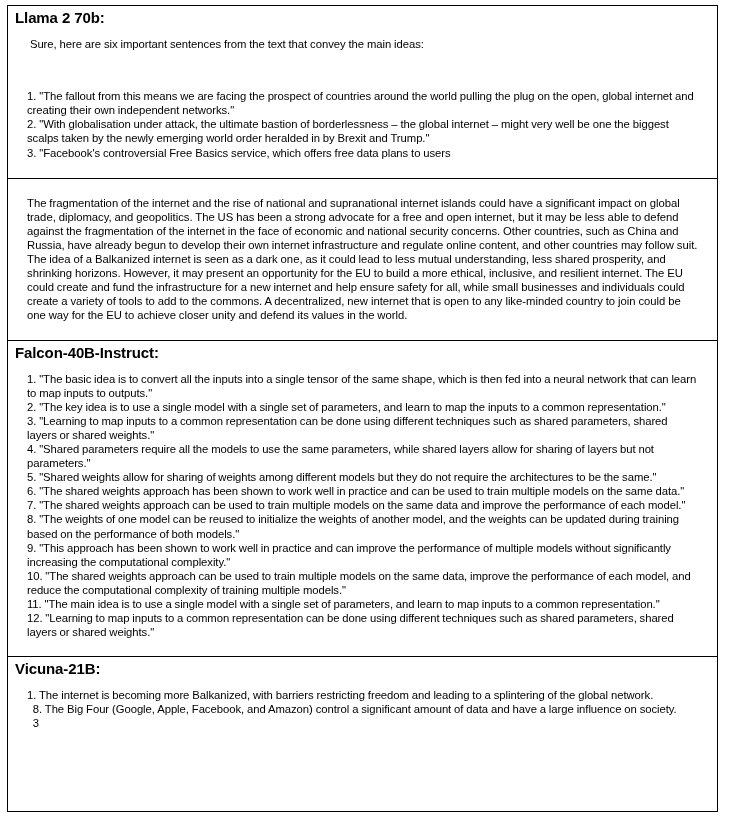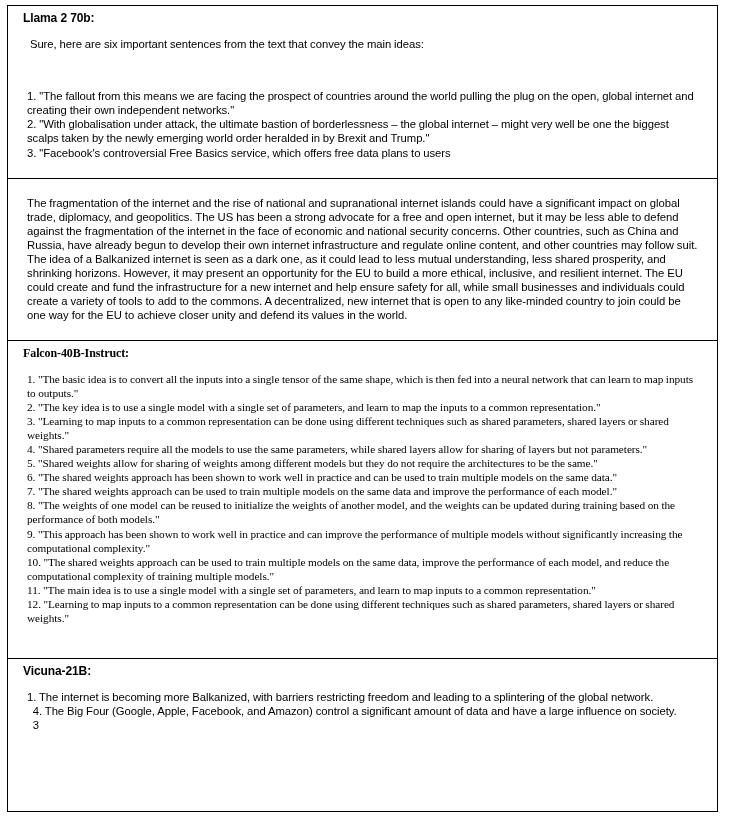--- a/index.html
+++ b/index.html
@@ -30,24 +30,24 @@
     box-sizing: border-box;
     border-bottom: 1px solid #000000;
     padding: 5px 7px 6px 7px;
   }
   .section:last-child {
     border-bottom: none;
   }
 
   .model-name {
     font-weight: bold;
-    font-size: 12px;
+    font-size: 15px;
     line-height: 14px;
     letter-spacing: -0.1px;
-    margin: 0 0 0 8px;
+    margin: 0 0 0 0;
   }
 
   .body-text {
     font-size: 11.3px;
     line-height: 14.1px;
     letter-spacing: -0.12px;
     margin: 0;
     text-align: left;
     white-space: pre-wrap;
     word-spacing: -0.2px;
@@ -61,21 +61,21 @@
     height: 14.1px;
   }
 
   
   #sec-llama .body-text { letter-spacing: -0.05px; }
   #sec-mpt .body-text { letter-spacing: -0.02px; }
   #sec-falcon .body-text { letter-spacing: -0.07px; }
   #sec-vicuna .body-text { letter-spacing: -0.05px; }
 
   #sec-mpt { padding-bottom: 5px; }
-  #sec-falcon { padding-bottom: 21px; font-family: Liberation Serif, serif; }
+  #sec-falcon { padding-bottom: 5px; }
   #sec-vicuna { padding-bottom: 5px; }
 </style>
 </head>
 <body>
 
 <div class="page">
 
   <div class="section" id="sec-llama">
     <div class="model-name">Llama 2 70b:</div>
     <div class="body-text para"> Sure, here are six important sentences from the text that convey the main ideas:</div>
@@ -101,17 +101,17 @@
 8. "The weights of one model can be reused to initialize the weights of another model, and the weights can be updated during training based on the performance of both models."
 9. "This approach has been shown to work well in practice and can improve the performance of multiple models without significantly increasing the computational complexity."
 10. "The shared weights approach can be used to train multiple models on the same data, improve the performance of each model, and reduce the computational complexity of training multiple models."
 11. "The main idea is to use a single model with a single set of parameters, and learn to map inputs to a common representation."
 12. "Learning to map inputs to a common representation can be done using different techniques such as shared parameters, shared layers or shared weights."</div>
   </div>
 
   <div class="section" id="sec-vicuna">
     <div class="model-name">Vicuna-21B:</div>
     <div class="body-text para">1. The internet is becoming more Balkanized, with barriers restricting freedom and leading to a splintering of the global network.
-  4. The Big Four (Google, Apple, Facebook, and Amazon) control a significant amount of data and have a large influence on society.
+  8. The Big Four (Google, Apple, Facebook, and Amazon) control a significant amount of data and have a large influence on society.
   3</div>
   </div>
 
 </div>
 
 </body></html>

